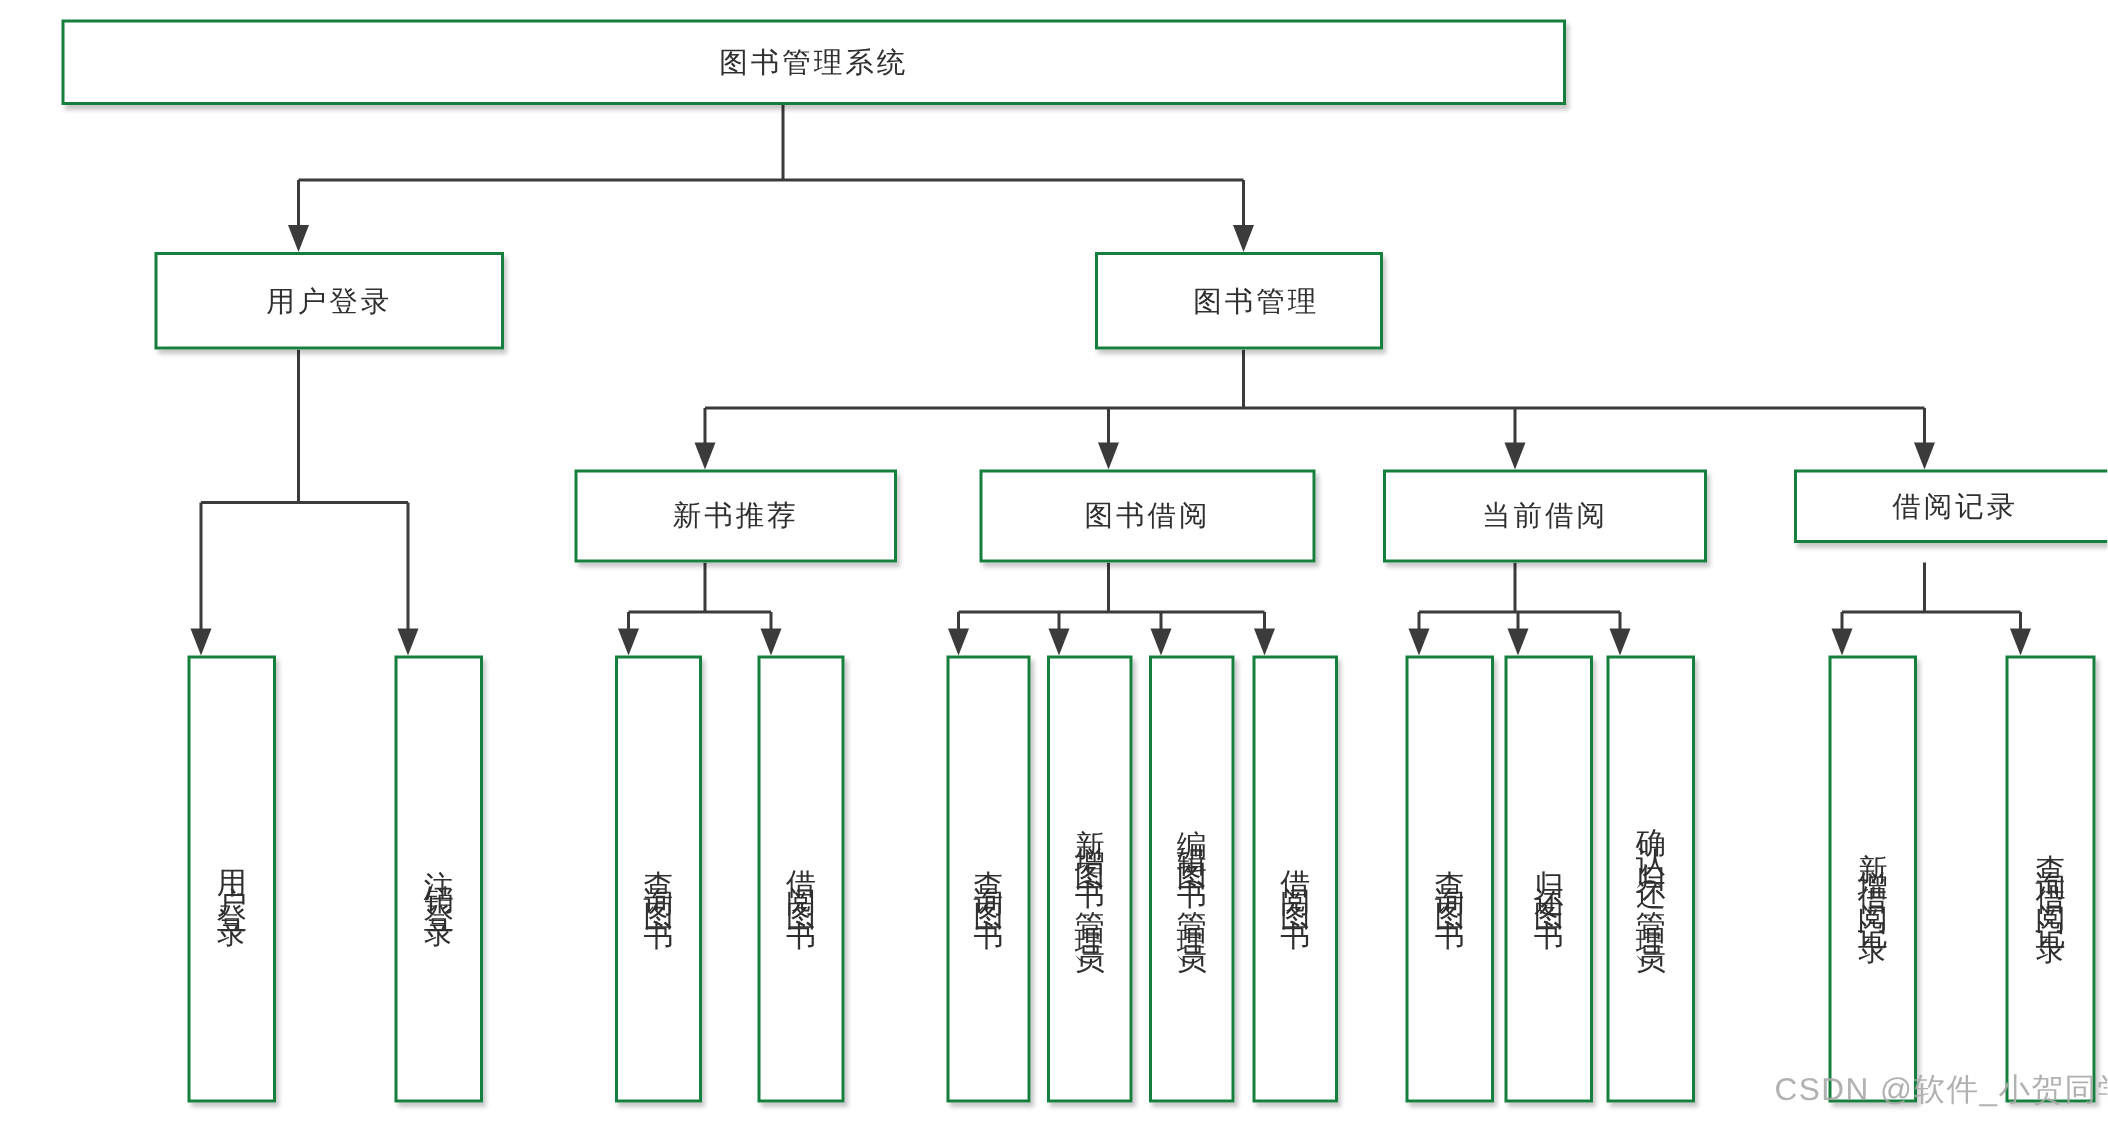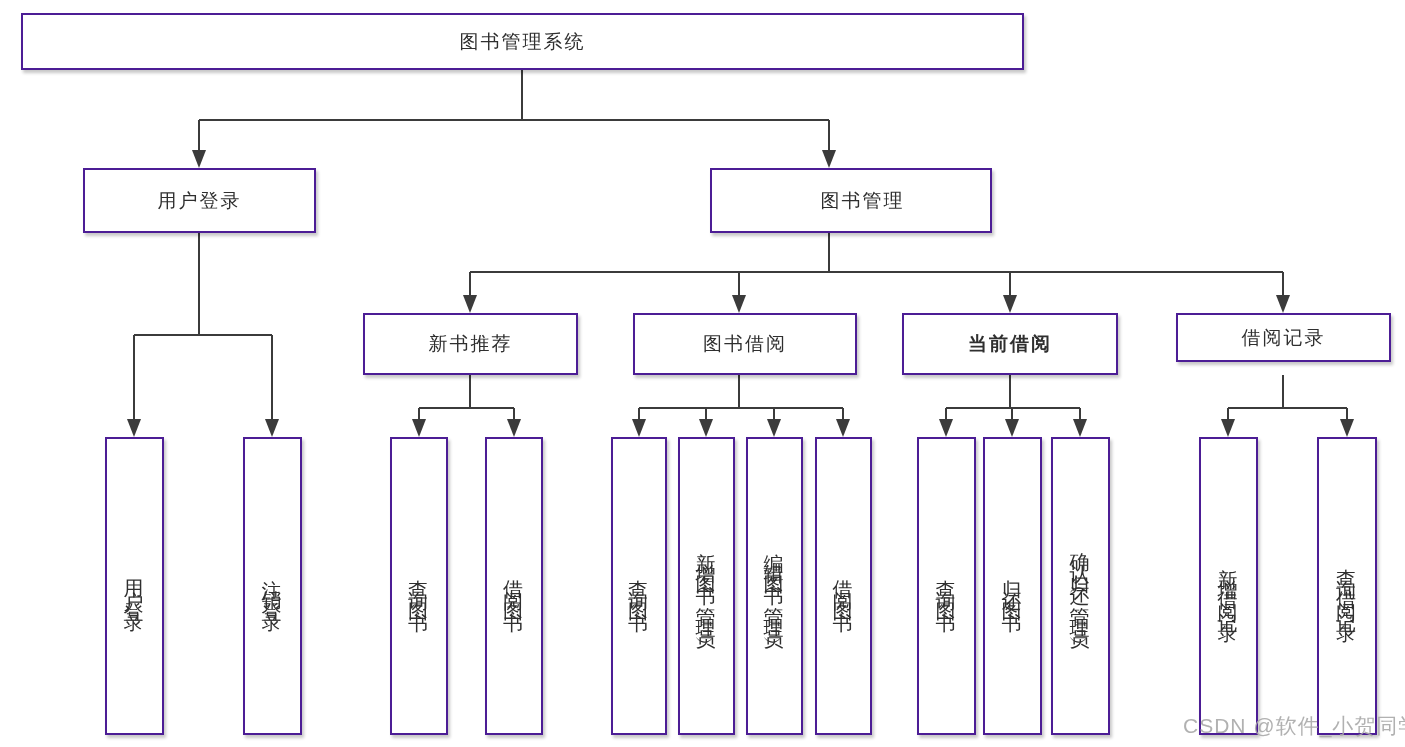--- a/index.html
+++ b/index.html
@@ -14,26 +14,27 @@
   .wires {
     position: absolute;
     left: 0; top: 0;
     width: 1405px; height: 747px;
     pointer-events: none;
   }
   .node {
     position: absolute;
     box-sizing: border-box;
     background: #ffffff;
-    border: 2px solid #4c1d95;
+    border: 2px solid #15803d;
     box-shadow: 2px 3px 3px rgba(0,0,0,0.22);
     display: flex;
     align-items: center;
     justify-content: center;
     color: #2f2f2f;
+    margin-left: 20px;
   }
   .hbox { font-size: 19px; letter-spacing: 2px; }
   .vbox span {
     writing-mode: vertical-rl;
     text-orientation: mixed;
     font-size: 20px;
     letter-spacing: 11px;
     white-space: nowrap;
     color: #2f2f2f;
   }
@@ -89,25 +90,25 @@
       <path d="M1005,419 L1019,419 L1012,437 Z"></path>
       <path d="M1073,419 L1087,419 L1080,437 Z"></path>
       <path d="M1221,419 L1235,419 L1228,437 Z"></path>
       <path d="M1340,419 L1354,419 L1347,437 Z"></path>
     </g>
   </svg>
 
   <div class="node hbox" style="left:21px; top:13px; width:1003px; height:57px;">图书管理系统</div>
 
   <div class="node hbox" style="left:83px; top:168px; width:233px; height:65px;">用户登录</div>
-  <div class="node hbox" style="left:710px; top:168px; width:282px; height:65px;padding-left:23px;">图书管理</div>
+  <div class="node hbox" style="left:710px; top:168px; width:192px; height:65px;padding-left:23px;">图书管理</div>
 
   <div class="node hbox" style="left:363px; top:313px; width:215px; height:62px;">新书推荐</div>
   <div class="node hbox" style="left:633px; top:313px; width:224px; height:62px;">图书借阅</div>
-  <div class="node hbox" style="left:902px; top:313px; width:216px; height:62px;font-weight:bold;">当前借阅</div>
+  <div class="node hbox" style="left:902px; top:313px; width:216px; height:62px;">当前借阅</div>
   <div class="node hbox" style="left:1176px; top:313px; width:215px; height:49px;">借阅记录</div>
 
   <div class="node vbox" style="left:105px; top:437px; width:59px; height:298px;">
     <span>用户登录</span>
   </div>
   <div class="node vbox" style="left:243px; top:437px; width:59px; height:298px;">
     <span>注销登录</span>
   </div>
 
   <div class="node vbox" style="left:390px; top:437px; width:58px; height:298px;">

